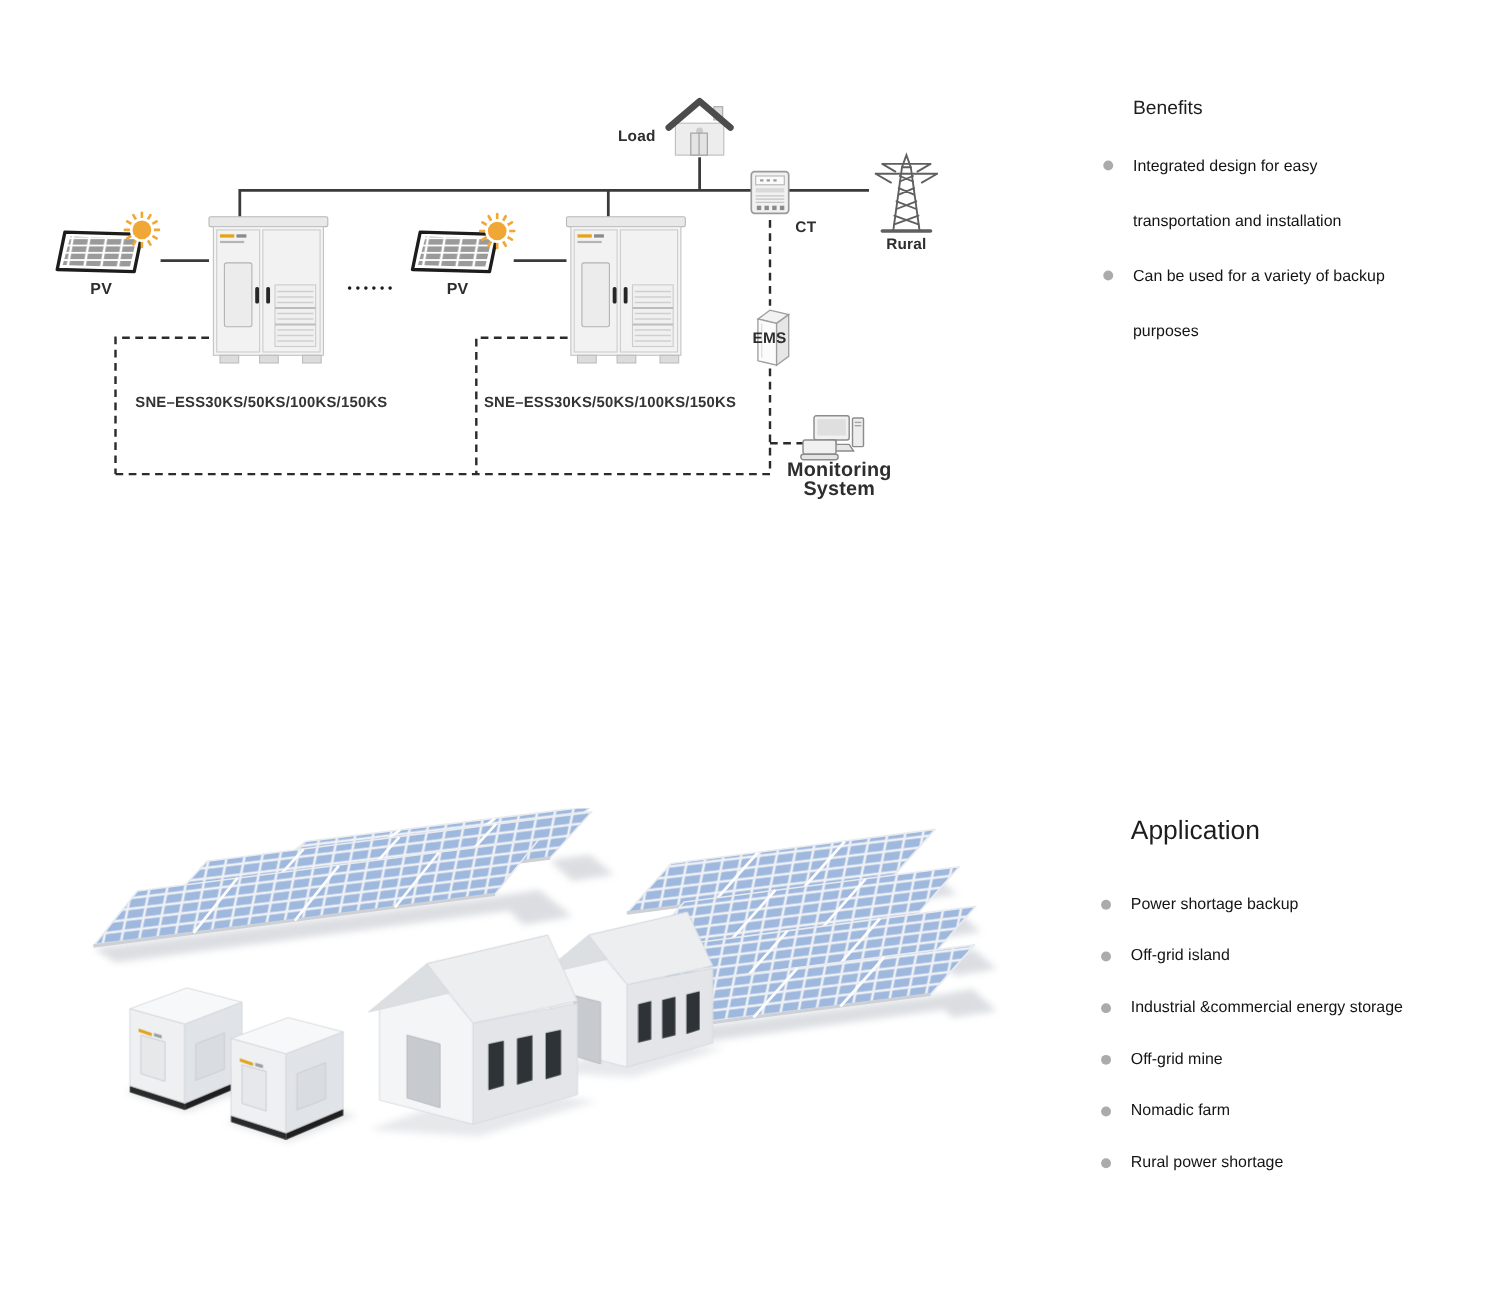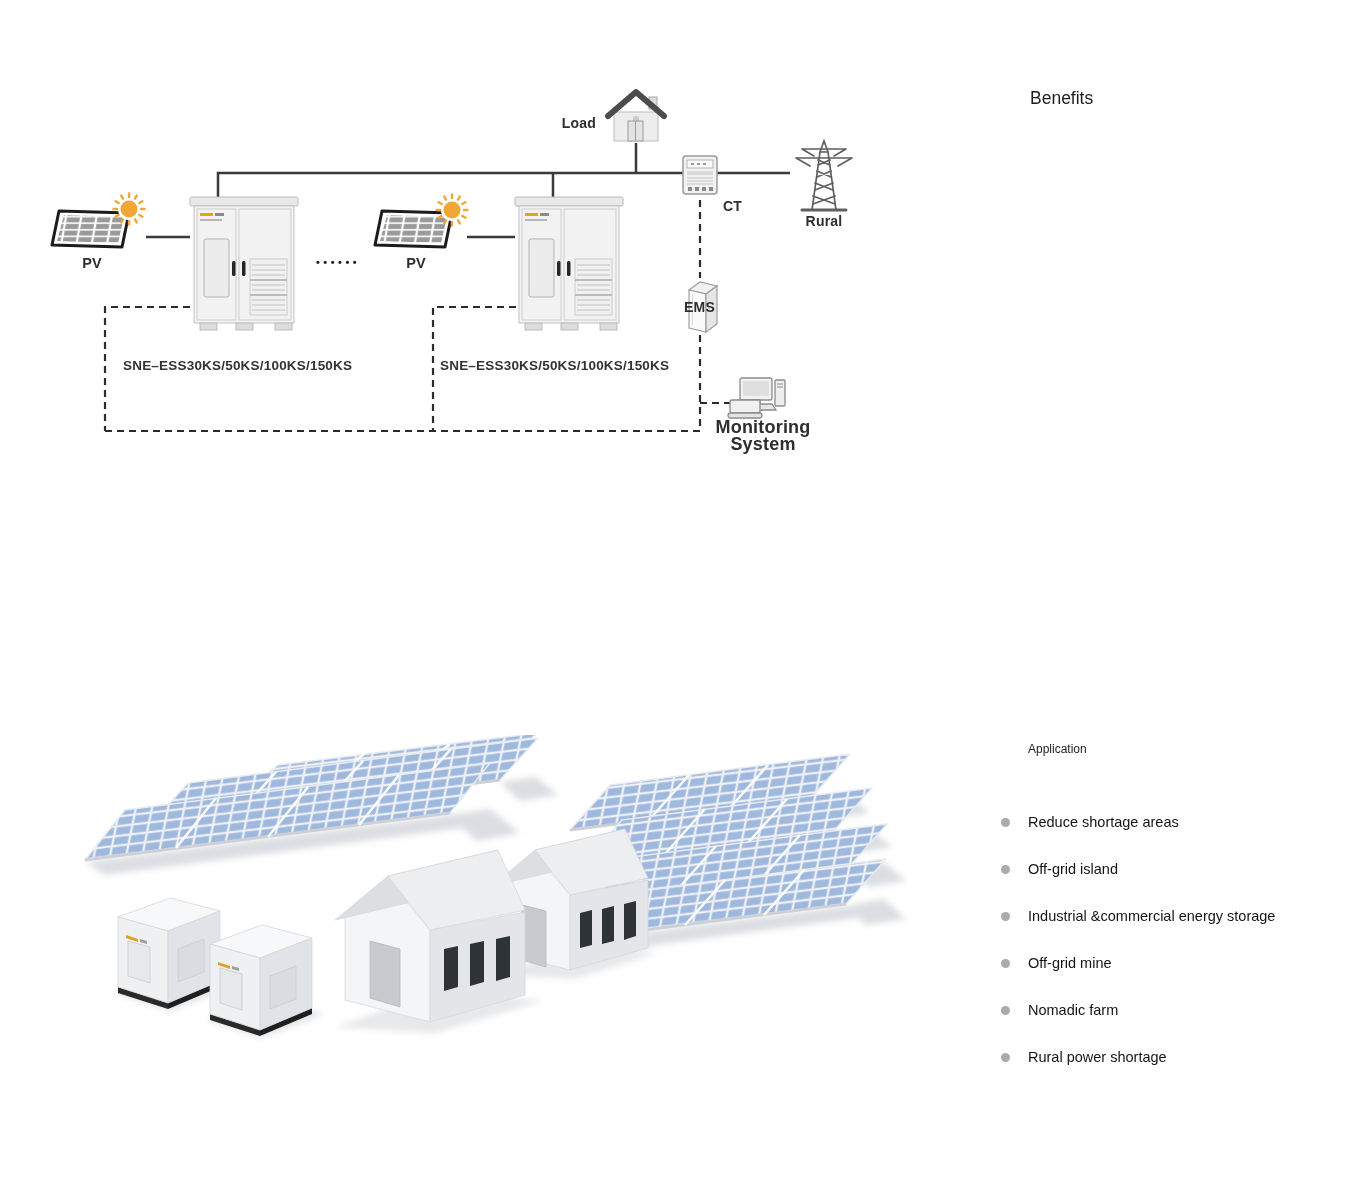--- a/index.html
+++ b/index.html
@@ -20,21 +20,21 @@
   .lbl-cab{font-size:13.5px;font-weight:700;color:#333;letter-spacing:.2px;top:358px;}
   .lbl-cab1{left:123px;}
   .lbl-cab2{left:440px;}
   .lbl-dots{left:316px;top:256px;font-size:11px;font-weight:700;letter-spacing:3.5px;color:#1e1e1e;}
   
   .panel{position:absolute;}
   .panel-title{margin:0 0 0 30px;font-weight:500;color:#1d1d1d;}
   .benefits{left:1000px;top:88px;width:340px;}
   .benefits .panel-title{font-size:17.5px;}
   .application{left:998px;top:742px;width:350px;}
-  .application .panel-title{font-size:12px;}
+  .application .panel-title{font-size:24px;}
   .plist{position:absolute;left:0;}
   .blist{top:38px;}
   .alist{top:57px;}
   .pitem{display:flex;align-items:flex-start;}
   .pdot{width:9px;height:9px;border-radius:50%;background:#ababab;flex:none;margin-left:3px;margin-right:18px;}
   .bitem .pdot{margin-top:20px;}
   .aitem .pdot{margin-top:19px;}
   .btext{width:235px;line-height:50px;font-size:14.5px;color:#141414;font-weight:500;}
   .atext{width:300px;line-height:47px;font-size:14.5px;color:#141414;font-weight:500;}
 </style>
@@ -173,29 +173,37 @@
 <div class="dlabel lbl-ems">EMS</div>
 <div class="dlabel lbl-monitoring">Monitoring
 System</div>
 <div class="dlabel lbl-cab lbl-cab1">SNE–ESS30KS/50KS/100KS/150KS</div>
 <div class="dlabel lbl-cab lbl-cab2">SNE–ESS30KS/50KS/100KS/150KS</div>
 <div class="dlabel lbl-dots">••••••</div>
 
 <div class="panel benefits">
   <h3 class="panel-title">Benefits</h3>
   <div class="plist blist">
+    <div class="pitem bitem">
+      <span class="pdot"></span>
+      <div class="btext">Integrated design for easy transportation and installation</div>
+    </div>
+    <div class="pitem bitem">
+      <span class="pdot"></span>
+      <div class="btext">Can be used for a variety of backup purposes</div>
+    </div>
   </div>
 </div>
 
 <div class="panel application">
   <h3 class="panel-title">Application</h3>
   <div class="plist alist">
     <div class="pitem aitem">
       <span class="pdot"></span>
-      <div class="atext">Reduce shortage areas</div>
+      <div class="atext">Power shortage backup</div>
     </div>
     <div class="pitem aitem">
       <span class="pdot"></span>
       <div class="atext">Off-grid island</div>
     </div>
     <div class="pitem aitem">
       <span class="pdot"></span>
       <div class="atext">Industrial &amp;commercial energy storage</div>
     </div>
     <div class="pitem aitem">

